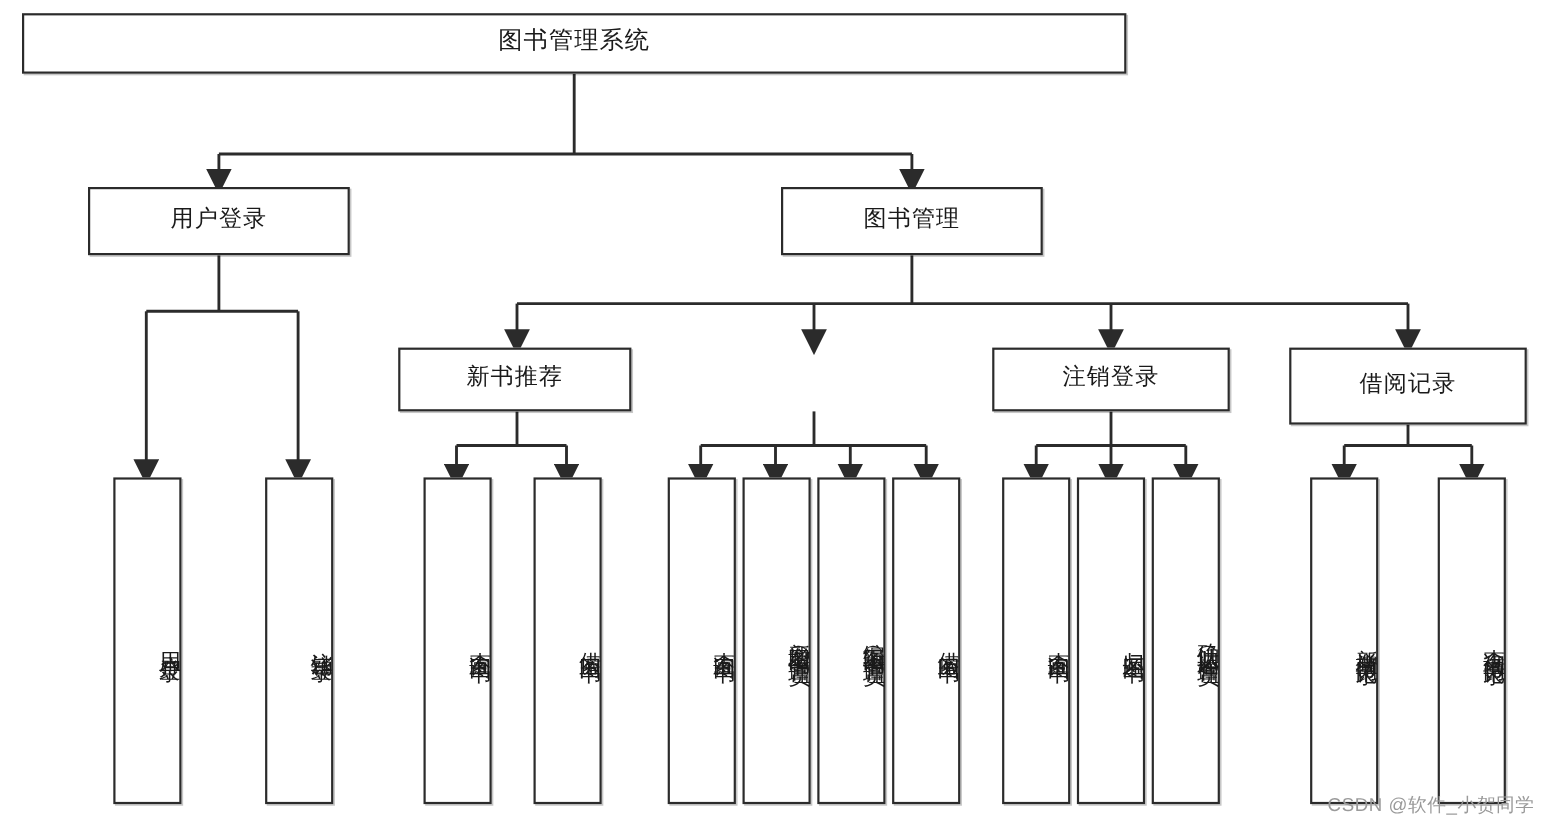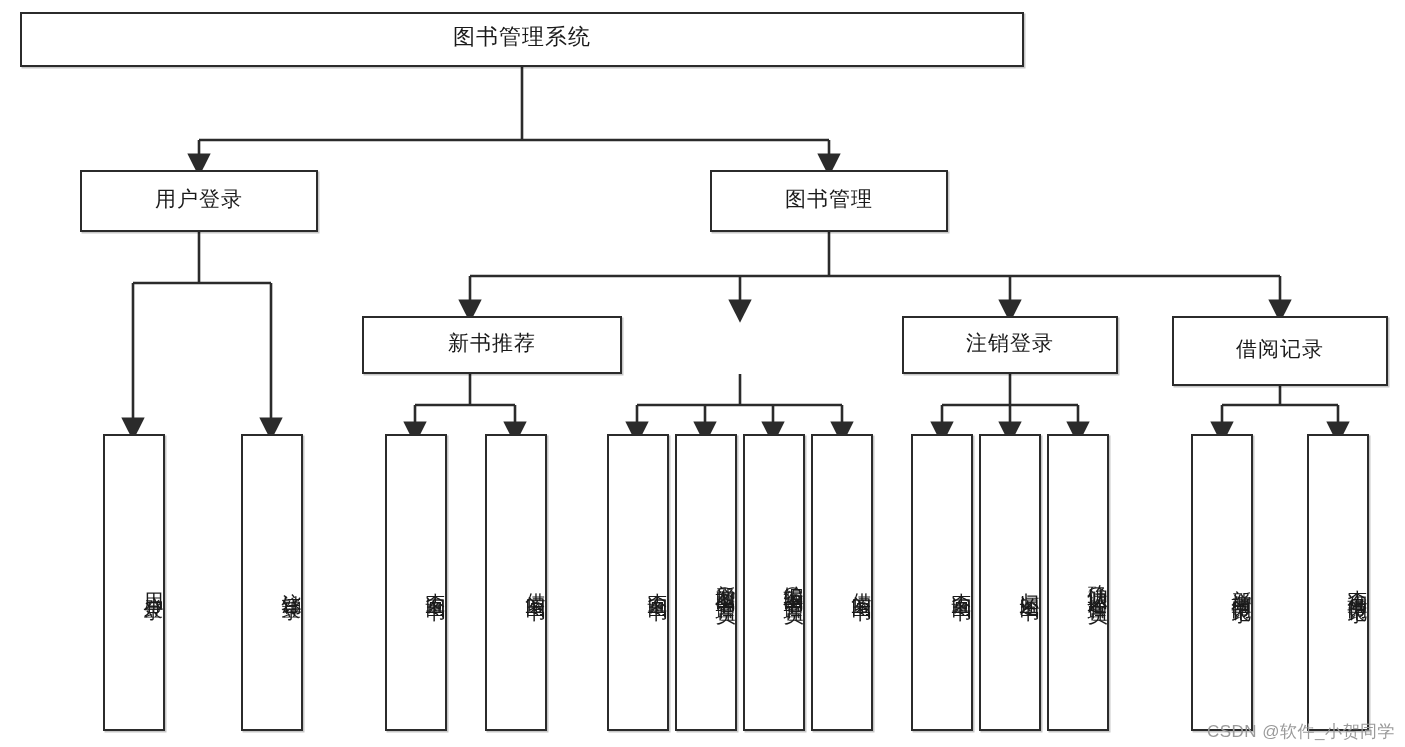--- a/index.html
+++ b/index.html
@@ -133,21 +133,21 @@
     <span>图书管理系统</span>
   </div>
 
   <div class="node h" style="left:80px; top:170px; width:238px; height:62px;">
     <span>用户登录</span>
   </div>
   <div class="node h" style="left:710px; top:170px; width:238px; height:62px;">
     <span>图书管理</span>
   </div>
 
-  <div class="node h" style="left:362px; top:316px; width:260px; height:58px;">
+  <div class="node h" style="left:362px; top:316px; width:212px; height:58px;">
     <span>新书推荐</span>
   </div>
   <div class="node h" style="left:902px; top:316px; width:216px; height:58px;">
     <span>注销登录</span>
   </div>
   <div class="node h" style="left:1172px; top:316px; width:216px; height:70px;">
     <span>借阅记录</span>
   </div>
 
   <div class="node v" style="left:103px; top:434px; width:62px; height:297px;">

